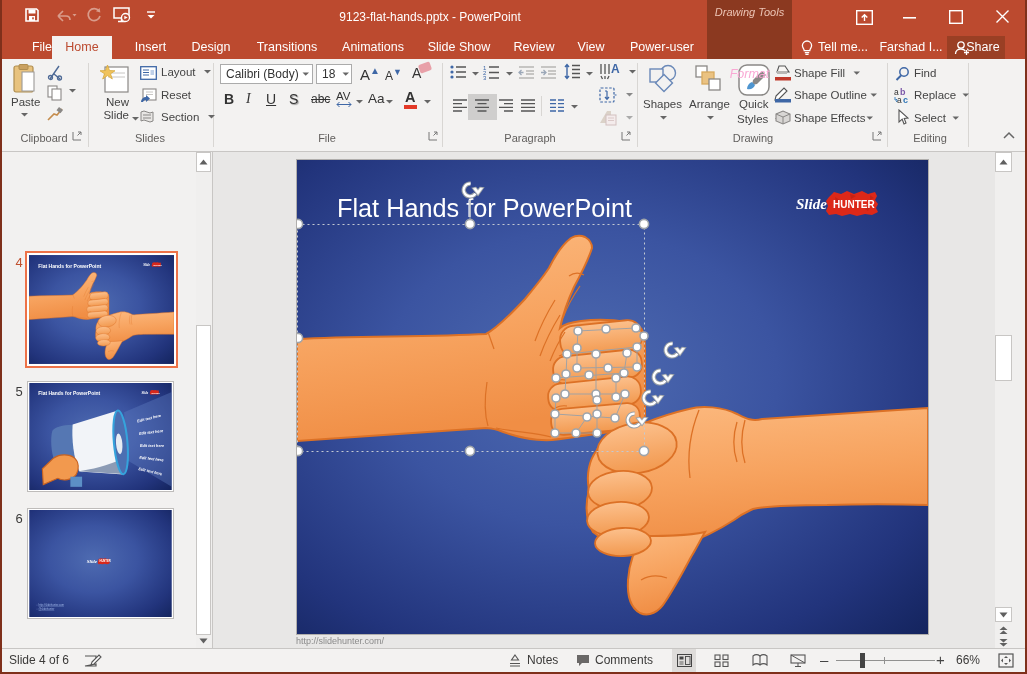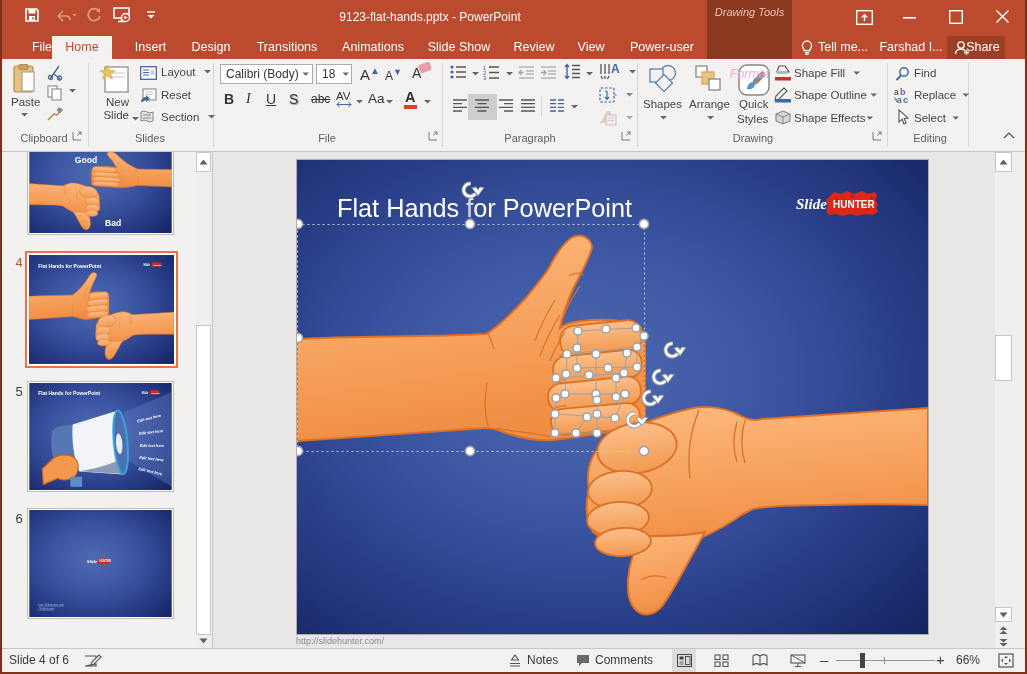--- a/index.html
+++ b/index.html
@@ -380,29 +380,20 @@
   <div class="rbtn-txt abs" style="left:914px;top:53px">Select</div>
   <svg class="abs" style="left:952px;top:57px" width="8" height="5" viewBox="0 0 8 5">
       <path d="M0.5 0.5 l3.2 3.2 L7 0.5z" fill="#666"></path>
     </svg>
 </div>
 <div id="main">
   <div id="thumbpanel">
     <div class="snum" style="top:103px;color:#C0502E">4</div>
     <div class="snum" style="top:232px;color:#3B3A39">5</div>
     <div class="snum" style="top:359px;color:#3B3A39">6</div>
-    <div class="thumbbox" style="left:25px;top:-28px;width:147px;height:111px;padding:1px">
-      <svg width="143" height="107" viewBox="0 0 631 474">
-        <rect width="631" height="474" fill="url(#bgGrad)"></rect>
-        <text x="202" y="162" font-size="38" fill="#fff" font-weight="bold">Good</text>
-        <text x="336" y="441" font-size="38" fill="#fff" font-weight="bold">Bad</text>
-        <use href="#Lhand" transform="translate(728,55) scale(-1.3,0.78)"></use>
-        <use href="#Rhand" transform="translate(602,5) scale(-1,1)"></use>
-      </svg>
-    </div>
     <div class="abs" style="left:23px;top:99px;width:153px;height:117px;background:#ED7248;padding:2px">
       <div style="width:100%;height:100%;background:#fff;padding:2px">
       <svg width="145" height="109" viewBox="0 0 631 474">
         <rect width="631" height="474" fill="url(#bgGrad)"></rect>
         <text x="40" y="55" font-size="22" fill="#fff" font-weight="bold">Flat Hands for PowerPoint</text>
         <g transform="translate(490,30) scale(0.85)">
               <text x="8" y="20" font-size="17" fill="#fff" font-style="italic" font-family="Liberation Serif" font-weight="bold">Slide</text>
               <path d="M55,4 l10,-3 8,2 9,-2 7,3 8,-1 2,5 -1,5 2,5 -3,5 -9,2 -8,-2 -9,2 -8,-1 -8,1 -4,-5 2,-6z" fill="#D8281A"></path>
               <text x="58" y="20" font-size="11" fill="#fff" font-weight="bold">HUNTER</text>
             </g>

